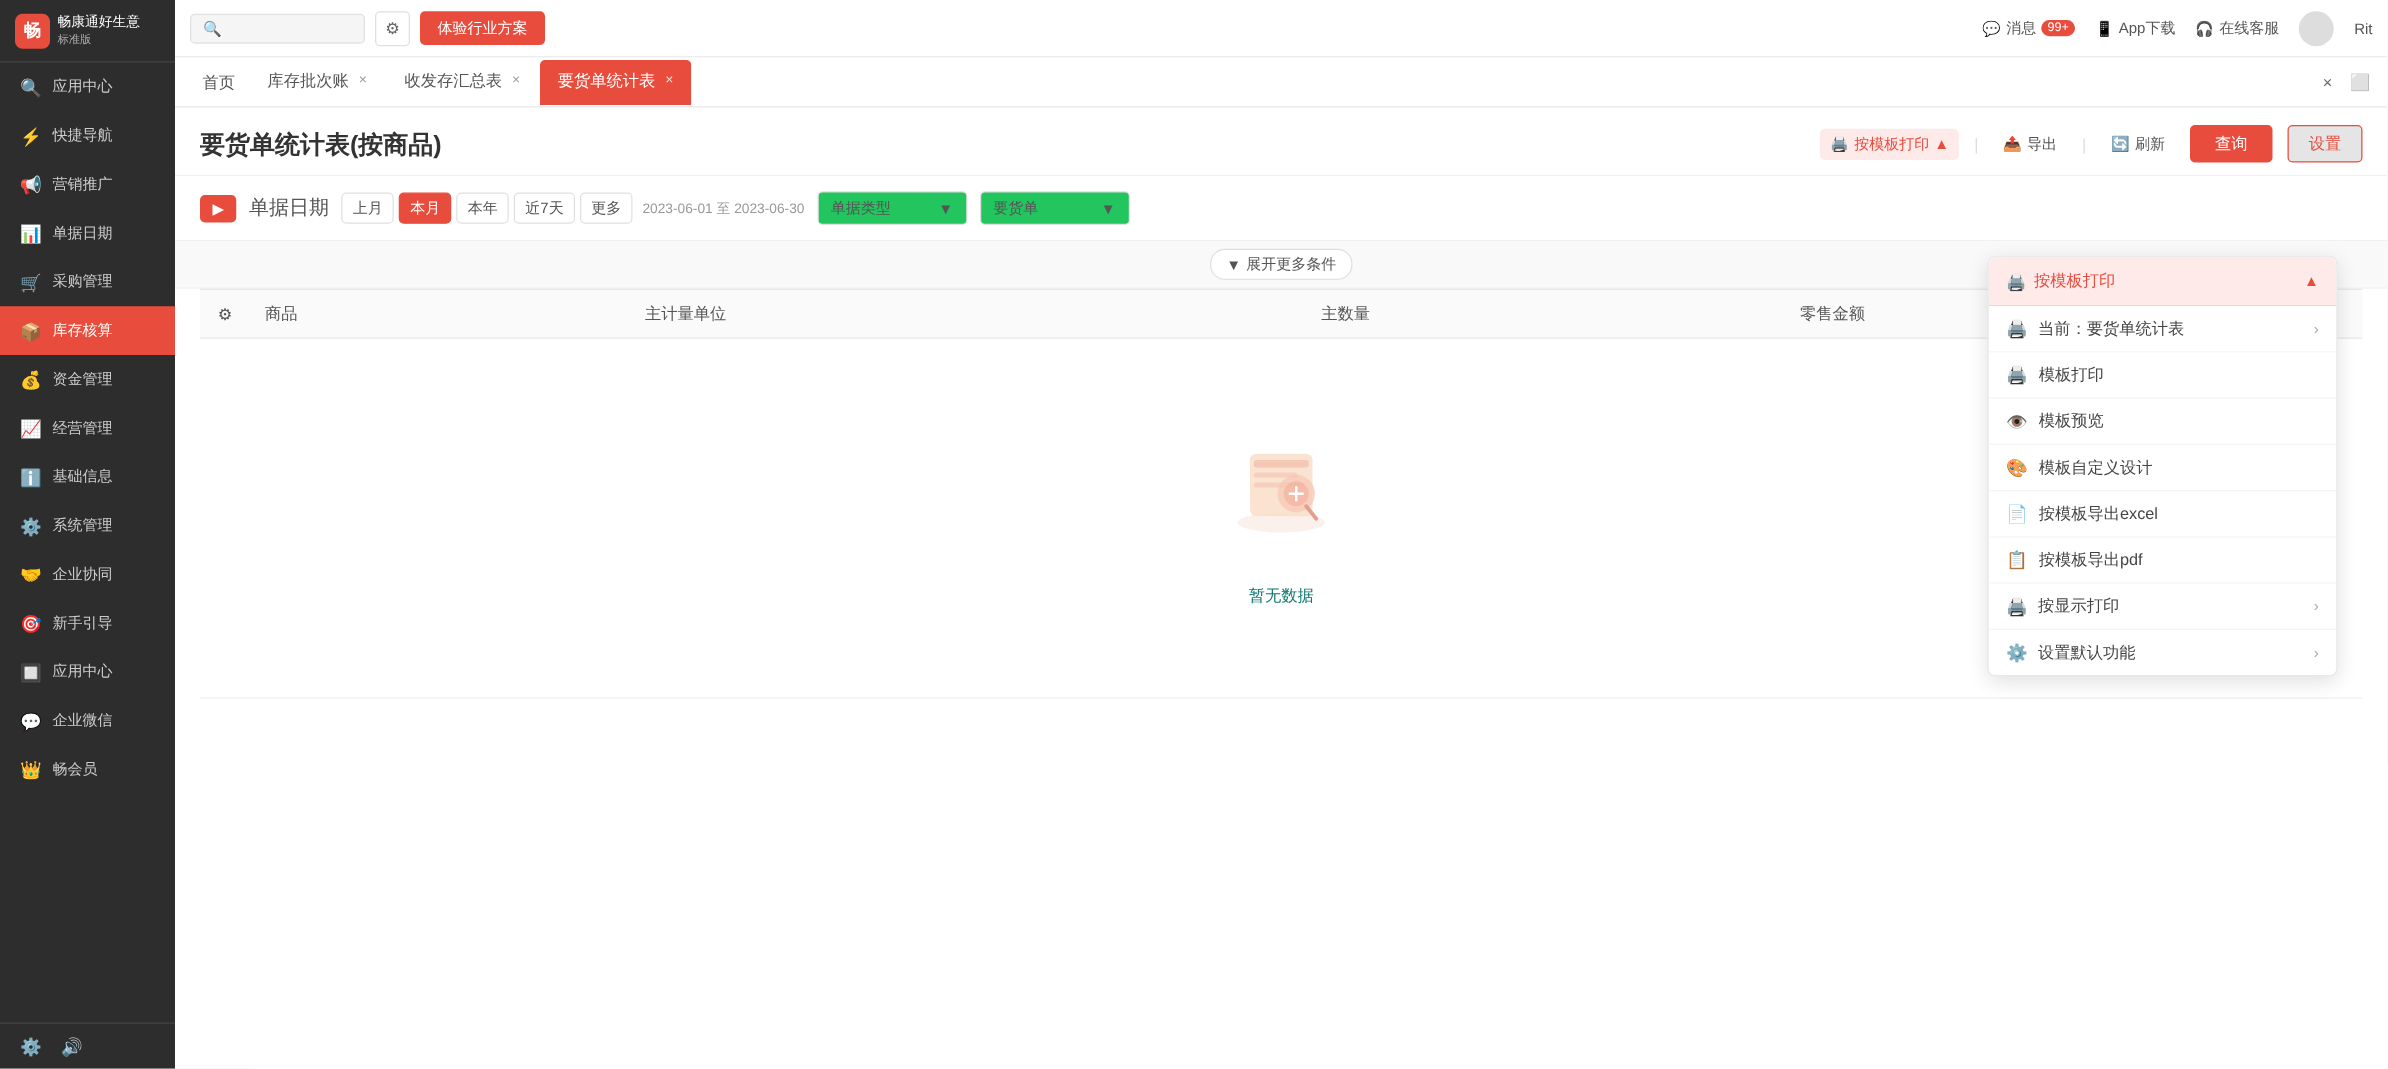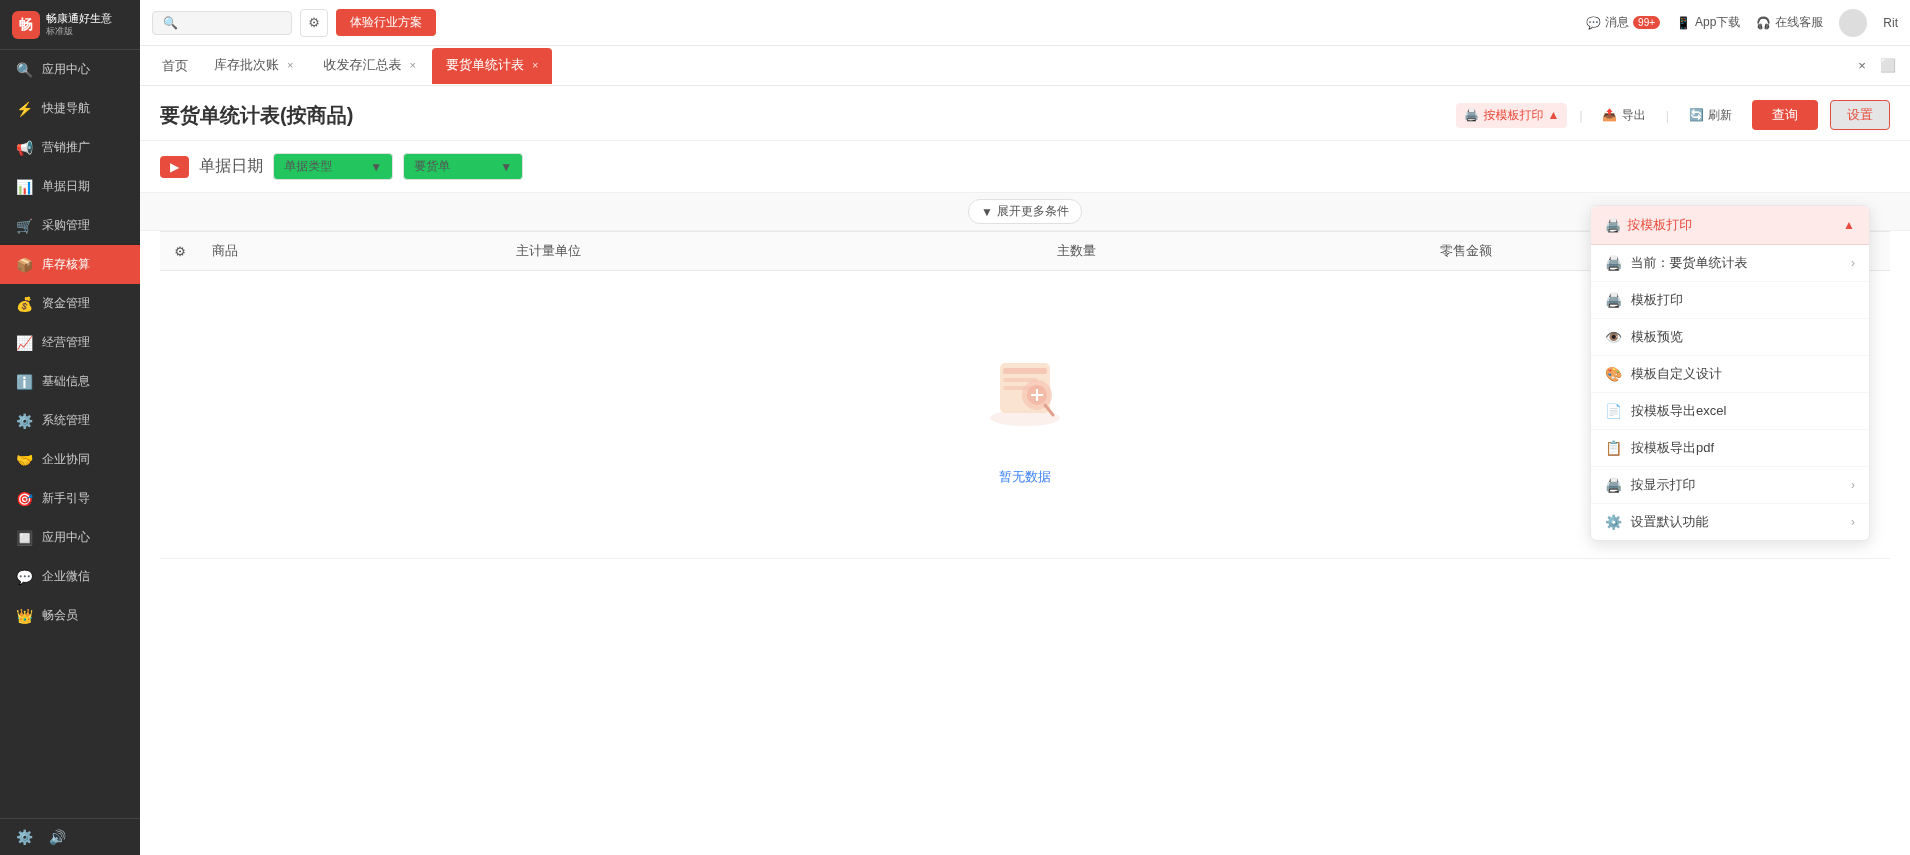--- a/index.html
+++ b/index.html
@@ -169,20 +169,21 @@
     .tab {
       display: flex;
       align-items: center;
       gap: 6px;
       padding: 8px 14px;
       font-size: 13px;
       cursor: pointer;
       color: #555;
       border-bottom: 2px solid transparent;
       white-space: nowrap;
+      font-family: Liberation Mono, monospace;
     }
     .tab.active {
       color: #fff;
       background: #e74c3c;
       border-radius: 4px 4px 0 0;
     }
     .tab .close-icon {
       font-size: 11px;
       color: #999;
       margin-left: 2px;
@@ -374,21 +375,21 @@
       flex-direction: column;
       align-items: center;
       justify-content: center;
       padding: 60px 20px;
     }
     .empty-icon {
       font-size: 80px;
       margin-bottom: 16px;
       opacity: 0.6;
     }
-    .empty-text { color: #3b82f6; font-size: 13px; }
+    .empty-text { color: #0f766e; font-size: 13px; }
     .print-dropdown {
       position: absolute;
       top: 105px;
       right: 20px;
       width: 280px;
       background: white;
       border: 1px solid #e8e8e8;
       border-radius: 6px;
       box-shadow: 0 4px 16px rgba(0,0,0,0.12);
       z-index: 200;
@@ -659,20 +660,28 @@
             </div>
           </div>
         </div>
       </div>
 
       <div class="filter-bar">
         <div class="filter-expand-btn">
           <span>▶</span>
         </div>
         <span class="filter-label">单据日期</span>
+        <div class="date-btns">
+          <button class="date-btn">上月</button>
+          <button class="date-btn active">本月</button>
+          <button class="date-btn">本年</button>
+          <button class="date-btn">近7天</button>
+          <button class="date-btn">更多</button>
+          <span class="date-range">2023-06-01 至 2023-06-30</span>
+        </div>
         <div class="filter-select">
           <span>单据类型</span>
           <span style="margin-left:auto;">▼</span>
         </div>
         <div class="filter-select">
           <span>要货单</span>
           <span style="margin-left:auto;">▼</span>
         </div>
       </div>
 

